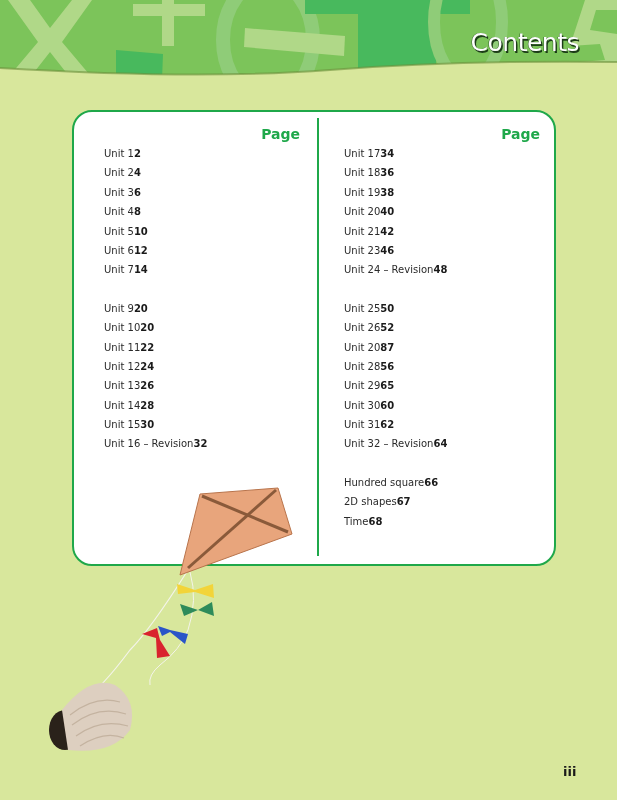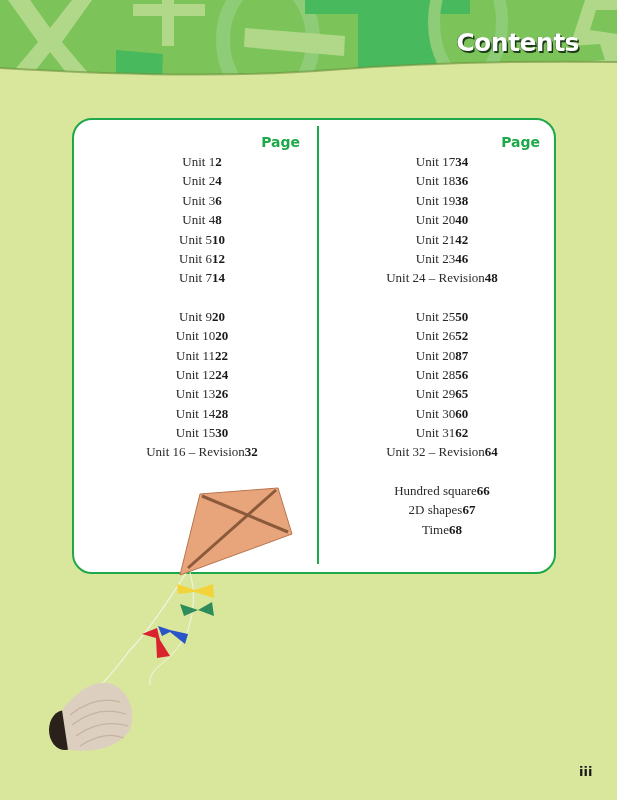--- a/index.html
+++ b/index.html
@@ -8,51 +8,50 @@
     background: #d8e79c;
     font-family: "DejaVu Sans", sans-serif;
   }
   .header {
     position: absolute; left: 0; top: 0; width: 617px; height: 80px;
     overflow: hidden;
   }
   .header svg { position: absolute; left: 0; top: 0; }
   .header-title {
     position: absolute; right: 38px; top: 28px;
-    font-family: "DejaVu Sans", sans-serif; font-weight: bold;
+    font-family: "DejaVu Sans", sans-serif; font-weight: normal;
     font-size: 25px; color: #ffffff; letter-spacing: -0.5px;
     text-shadow: 1.5px 1.5px 0 #1c3c18, -0.5px -0.5px 0 #2d5a25;
   }
   .toc-box {
     position: absolute; left: 72px; top: 110px; width: 484px; height: 456px;
     background: #ffffff; border: 2px solid #1fa84a; border-radius: 20px;
     box-sizing: border-box;
-    margin-top: 8px;
   }
   .divider {
     position: absolute; left: 243px; top: 6px; width: 2px; height: 438px;
     background: #1fa84a;
   }
   .col { position: absolute; top: 12px; width: 196px; }
   .col.left { left: 30px; }
   .col.right { left: 270px; }
   .col-head {
     text-align: right; color: #1fa84a; font-weight: bold;
     font-size: 14px; height: 20px; line-height: 20px;
   }
   .row {
-    display: flex; justify-content: center;
-    height: 19.4px; line-height: 19.4px; font-size: 13px; color: #2a2a2a; font-family: Liberation Serif, serif;
+    display: flex; justify-content: flex-start;
+    height: 19.4px; line-height: 19.4px; font-size: 10px; color: #2a2a2a;
   }
   .row .pg { font-weight: bold; color: #1a1a1a; }
   .gap { height: 19px; }
   .kite { position: absolute; left: 40px; top: 480px; }
   .page-num {
     position: absolute; left: 563px; top: 764px;
-    font-weight: bold; font-size: 13px; color: #1a1a1a; margin-left: 16px;
+    font-weight: bold; font-size: 13px; color: #1a1a1a;
   }
 </style>
 </head>
 <body>
 
 <div class="header">
   <svg width="617" height="80" viewBox="0 0 617 80">
     <rect x="0" y="0" width="617" height="80" fill="#7cc45a"></rect>
 
     <path d="M8 0 L30 0 L50 28 L72 0 L92 0 L62 42 L94 80 L72 80 L50 52 L28 80 L6 80 L38 42 Z" fill="#b0d888"></path>

